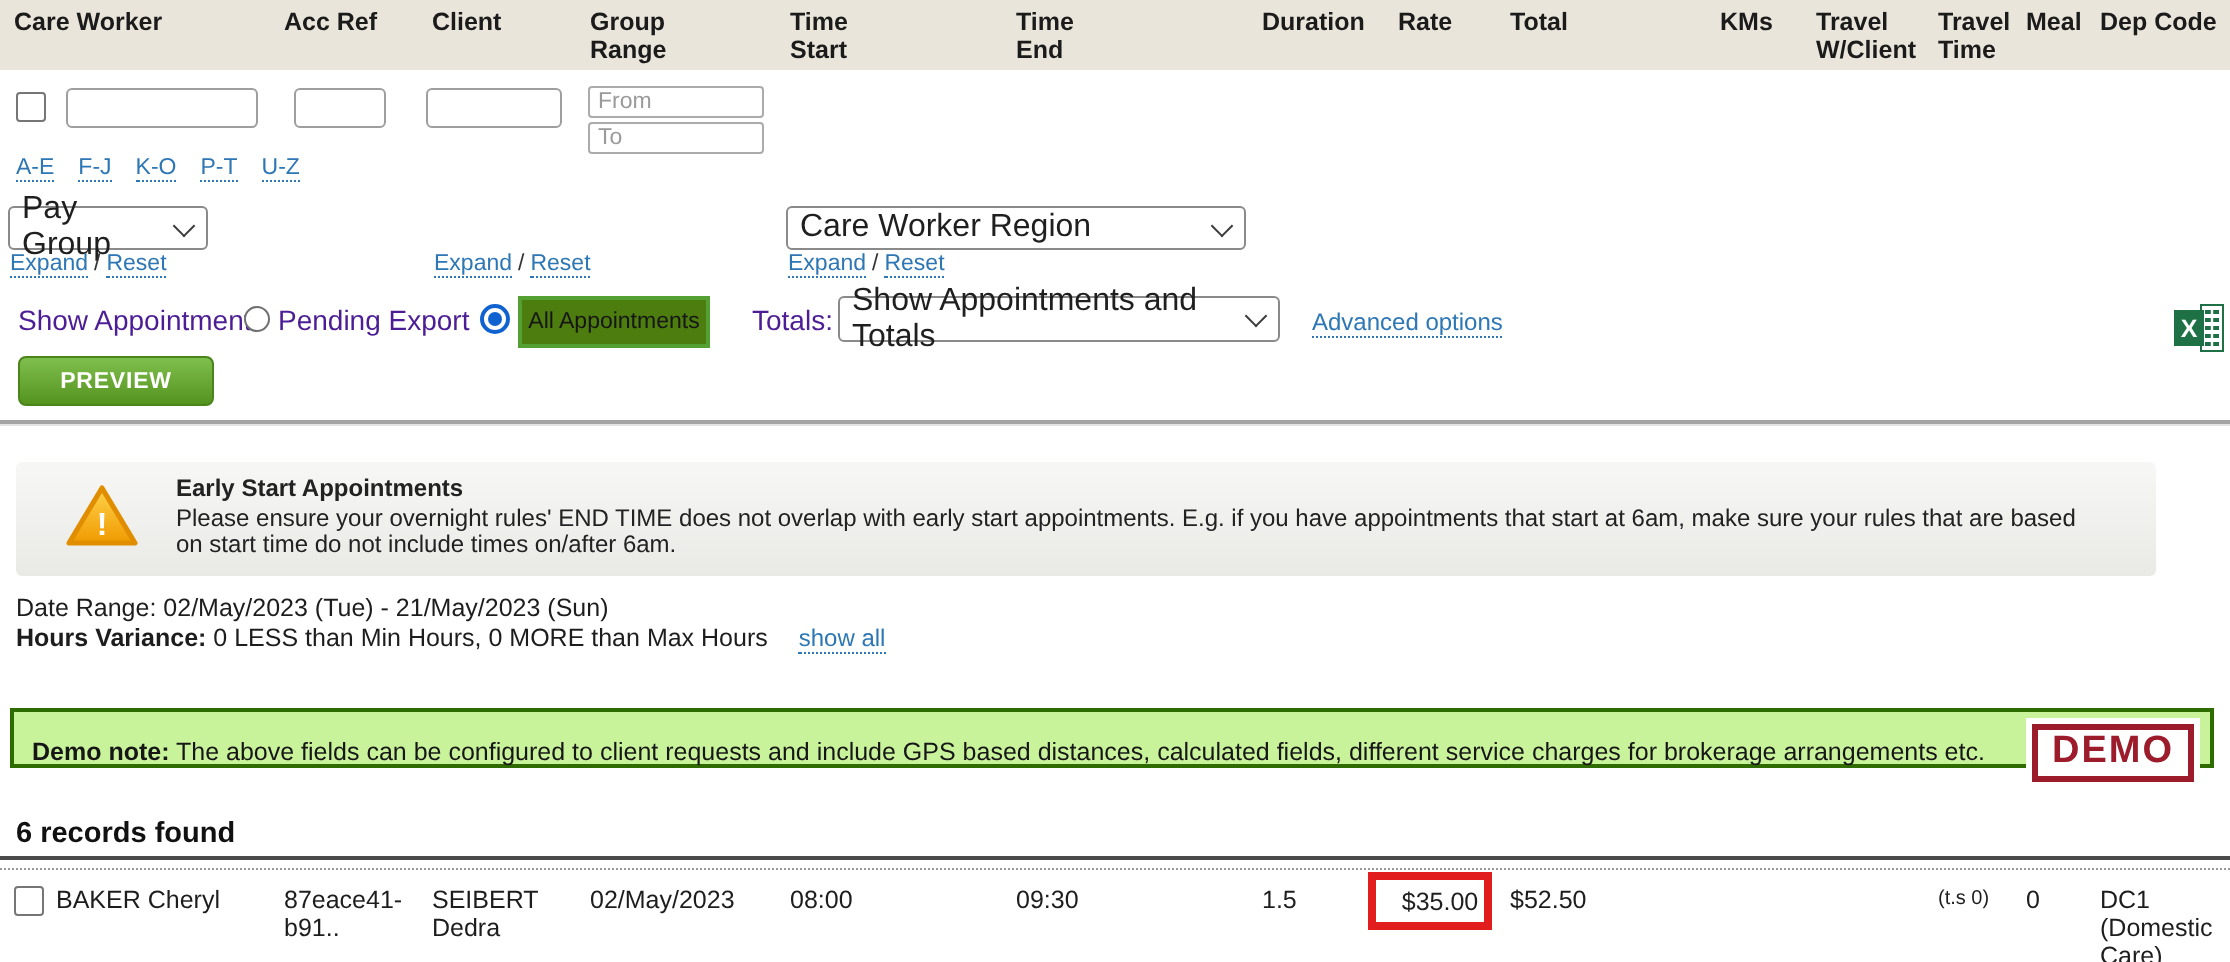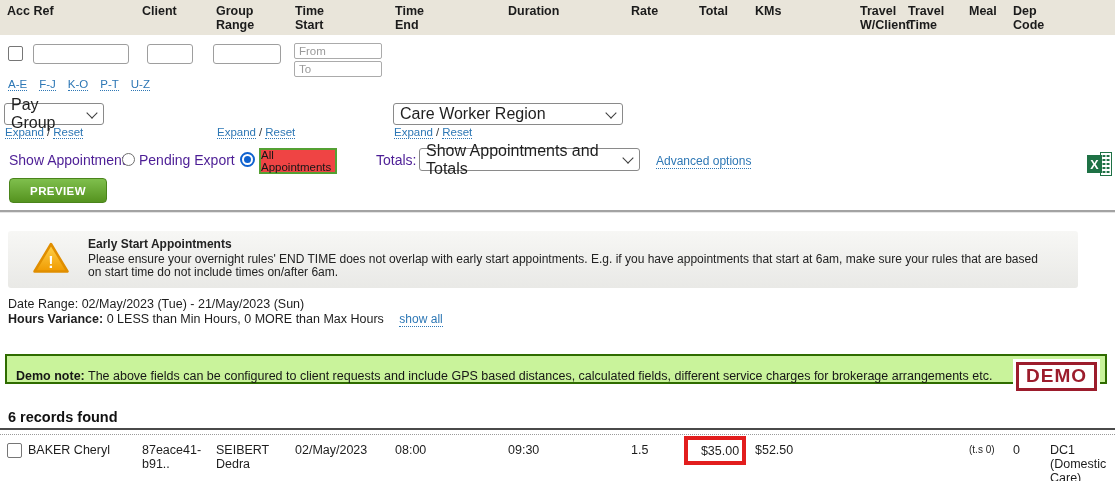--- a/index.html
+++ b/index.html
@@ -30,21 +30,21 @@
   .chev{width:7px;height:7px;border-right:1.6px solid #3c3c3c;border-bottom:1.6px solid #3c3c3c;
         transform:rotate(45deg);margin:-3px 0 0 10px;flex:none;}
   .er{position:absolute;font-size:11.5px;color:#333;}
   .er .sep{color:#333;margin:0 3px;}
 
   
   .plain{position:absolute;font-size:14px;color:#4c1d95;}
   .radio{position:absolute;width:13px;height:13px;border:1px solid #707070;border-radius:50%;background:#fff;box-sizing:border-box;cursor:pointer;}
   .radio-on{position:absolute;width:15px;height:15px;border:2px solid #0f62cf;border-radius:50%;background:#fff;box-sizing:border-box;cursor:pointer;}
   .radio-on::after{content:"";display:block;width:7px;height:7px;border-radius:50%;background:#0f62cf;margin:2px;}
-  .allappt{position:absolute;left:259px;top:148px;width:78px;height:26px;background:#ef4444;border:2px solid #54a033;
+  .allappt{position:absolute;left:259px;top:148px;width:96px;height:26px;background:#4d7c0f;border:2px solid #54a033;
            box-sizing:border-box;display:flex;align-items:center;justify-content:center;font-size:11.5px;color:#161616;cursor:pointer;}
   .btn-preview{position:absolute;left:9px;top:178px;width:96px;height:23px;
            background:linear-gradient(#7fbf4d,#55931f);border:1px solid #4a841b;border-radius:4px;color:#fff;
            font:bold 11.5px "Liberation Sans",sans-serif;letter-spacing:.4px;display:flex;align-items:center;justify-content:center;cursor:pointer;}
 
   .hr-line{position:absolute;left:0;top:210px;width:1115px;height:2px;background:#a3a3a3;border-bottom:1px solid #e4e4e4;}
 
   
   .warnbox{position:absolute;left:8px;top:231px;width:1070px;height:57px;border-radius:3px;
            background:linear-gradient(#f7f7f5,#e9e9e6);}
@@ -74,20 +74,23 @@
   .ts-small{font-size:10px;}
   .rate-box{position:absolute;left:684px;top:436px;width:62px;height:29px;border:4px solid #e21d1d;box-sizing:border-box;
             display:flex;align-items:center;justify-content:center;font-size:12.5px;background:#fff;padding-left:10px;}
 </style>
 </head>
 <body>
 
 <div class="page">
 
   <div class="col-grid header-band">
+    <div class="hcell">
+        <span>Care Worker</span>
+      </div>
     <div class="hcell">
         <span>Acc Ref</span>
       </div>
     <div class="hcell">
         <span>Client</span>
       </div>
     <div class="hcell">
         <span>Group</span>
         <span>Range</span>
       </div>

